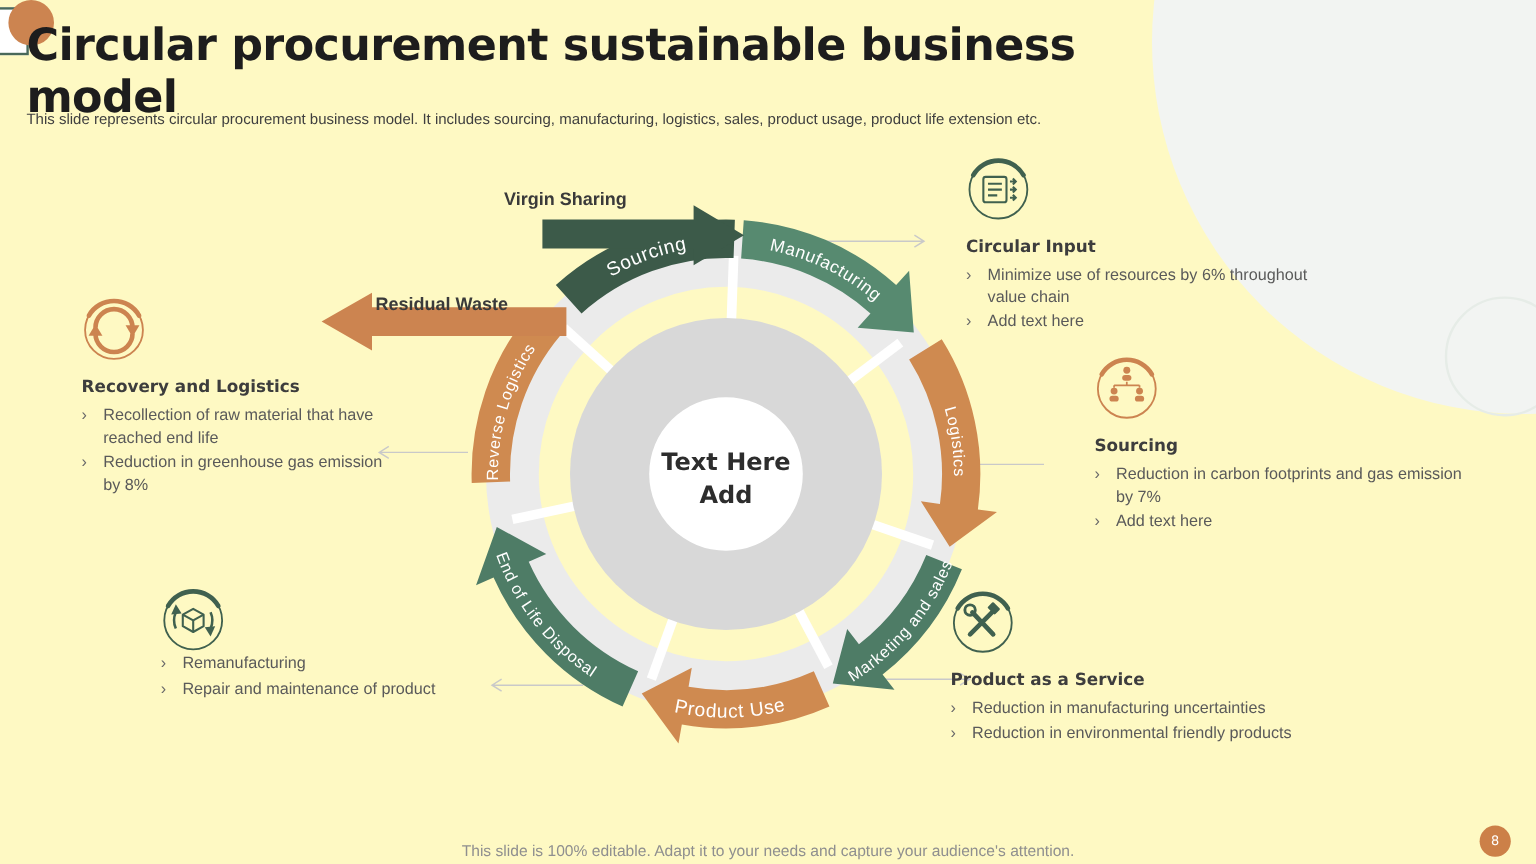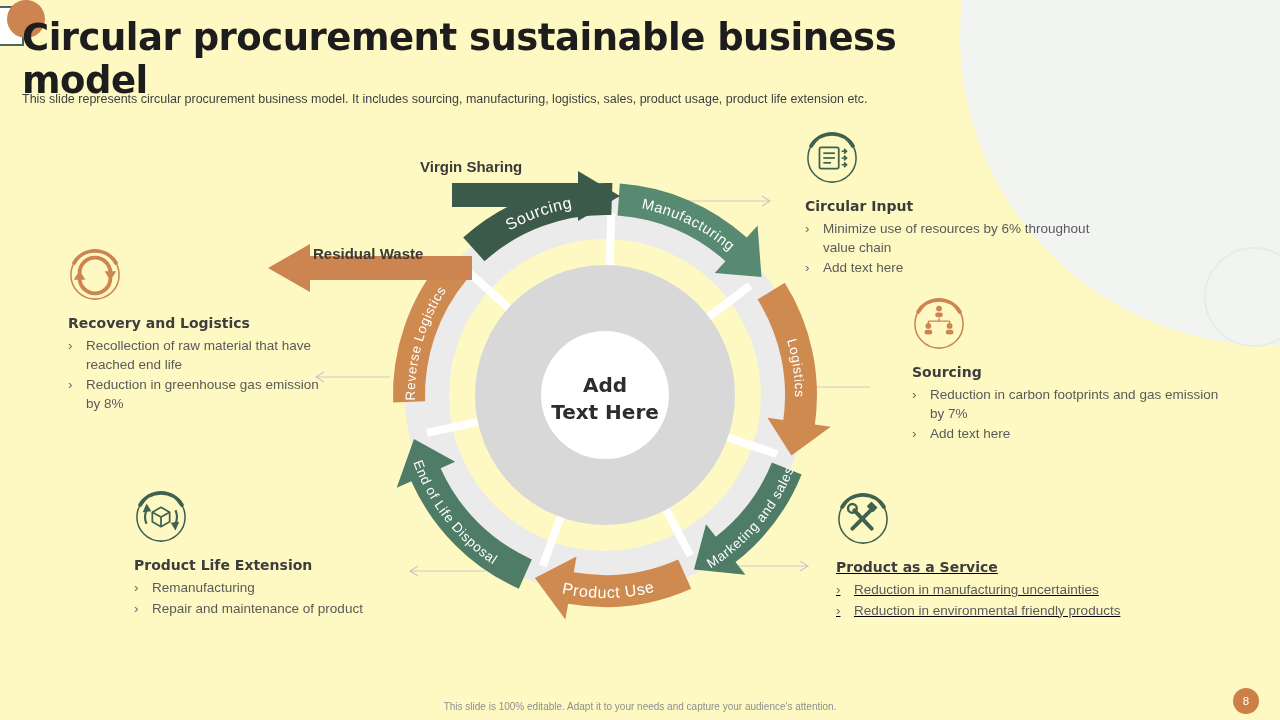--- a/index.html
+++ b/index.html
@@ -27,31 +27,31 @@
   .center-text{position:absolute;left:525px;top:372px;width:160px;text-align:center;
                font-family:"DejaVu Sans",sans-serif;font-weight:700;font-size:20px;
                line-height:1.35;color:#2d2d2d;}
   .flow-label{position:absolute;font-size:15px;font-weight:700;color:#3a3a3a;}
   .lbl-virgin{left:420px;top:158px;}
   .lbl-residual{left:313px;top:245px;}
   
   .section{position:absolute;}
   .s-circular-input{left:805px;top:131px;width:285px;}
   .s-sharing{left:912px;top:297px;width:310px;}
-  .s-product-service{left:836px;top:492px;width:345px;text-decoration:underline;}
+  .s-product-service{left:792px;top:492px;width:345px;}
   .s-product-life{left:134px;top:490px;width:300px;}
   .s-recovery{left:68px;top:248px;width:255px;}
   .icon{width:54px;height:54px;display:block;}
   .section h3{margin:13px 0 6px 0;font-family:"DejaVu Sans",sans-serif;font-size:14px;
               font-weight:700;color:#3d3d3d;}
   .section ul{margin:0;padding:0;list-style:none;}
   .section li{display:flex;font-size:13.5px;color:#5a5a5a;line-height:1.38;margin-bottom:2px;}
   .section .bm{width:18px;flex:0 0 18px;color:#6a6a6a;}
   
-  .footer-note{position:absolute;left:0;right:0;top:701px;text-align:center;font-size:10px;
+  .footer-note{position:absolute;left:0;right:0;top:701px;text-align:center;font-size:13px;
                color:#8f8f8f;}
   .page-num{position:absolute;left:1233px;top:688px;width:26px;height:26px;border-radius:50%;
             background:#cc8048;color:#fff;font-size:11.5px;display:flex;align-items:center;
             justify-content:center;}
 </style>
 </head>
 <body>
 
 <div class="slide">
 
@@ -118,22 +118,22 @@
       <textPath href="#lp-marketing" startOffset="50%">Marketing and sales</textPath></text>
     <text class="arc-label al-lg" text-anchor="middle">
       <textPath href="#lp-product-use" startOffset="50%">Product Use</textPath></text>
     <text class="arc-label al-sm" text-anchor="middle">
       <textPath href="#lp-end-of-life" startOffset="50%">End of Life Disposal</textPath></text>
     <text class="arc-label al-sm" text-anchor="middle">
       <textPath href="#lp-reverse" startOffset="50%">Reverse Logistics</textPath></text>
   </svg>
 
   <div class="center-text">
+    <div>Text Here</div>
     <div>Add</div>
-    <div>Text Here</div>
   </div>
 
   <div class="flow-label lbl-virgin">Virgin Sharing</div>
   <div class="flow-label lbl-residual">Residual Waste</div>
 
   <div class="section s-circular-input">
     <svg class="icon" viewBox="0 0 56 56">
       <circle cx="28" cy="28" r="25" fill="none" stroke="#40614f" stroke-width="1.6"></circle>
       <path d="M6.3,15.5 A25,25 0 0 1 49.7,15.5" fill="none" stroke="#40614f" stroke-width="4" stroke-linecap="round"></path>
       <g stroke="#40614f" stroke-width="1.8" fill="none">
@@ -218,21 +218,20 @@
       <path d="M6.3,15.5 A25,25 0 0 1 49.7,15.5" fill="none" stroke="#40614f" stroke-width="4" stroke-linecap="round"></path>
       <g stroke="#40614f" stroke-width="1.8" fill="none" stroke-linejoin="round">
         <path d="M28,18 L37,23 V33 L28,38 L19,33 V23 Z"></path>
         <path d="M19,23 L28,28 L37,23 M28,28 V38"></path>
         <path d="M13,35 A17,17 0 0 1 13,21" stroke-width="2.2"></path>
         <path d="M43,21 A17,17 0 0 1 43,35" stroke-width="2.2"></path>
       </g>
       <polygon points="9,23 18,22 13,14" fill="#40614f"></polygon>
       <polygon points="38,34 47,33 43,42" fill="#40614f"></polygon>
     </svg>
-    <h3>Product Life Extension</h3>
     <ul>
       <li>
           <span class="bm">›</span>
           <span>Remanufacturing</span>
         </li>
       <li>
           <span class="bm">›</span>
           <span>Repair and maintenance of product</span>
         </li>
     </ul>

